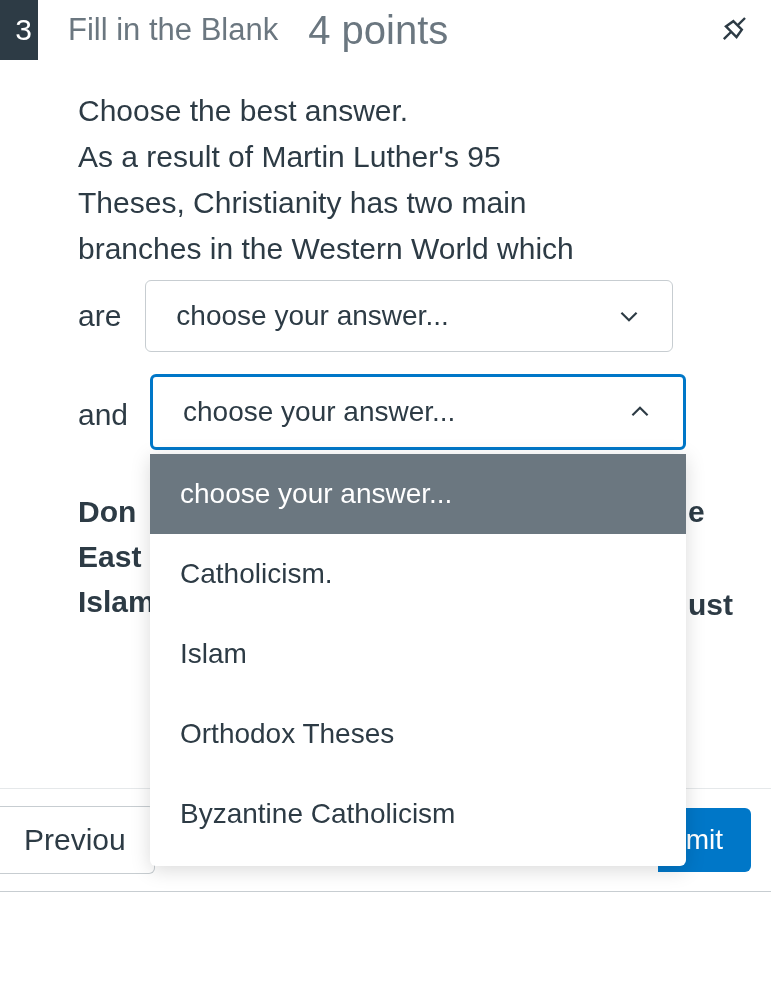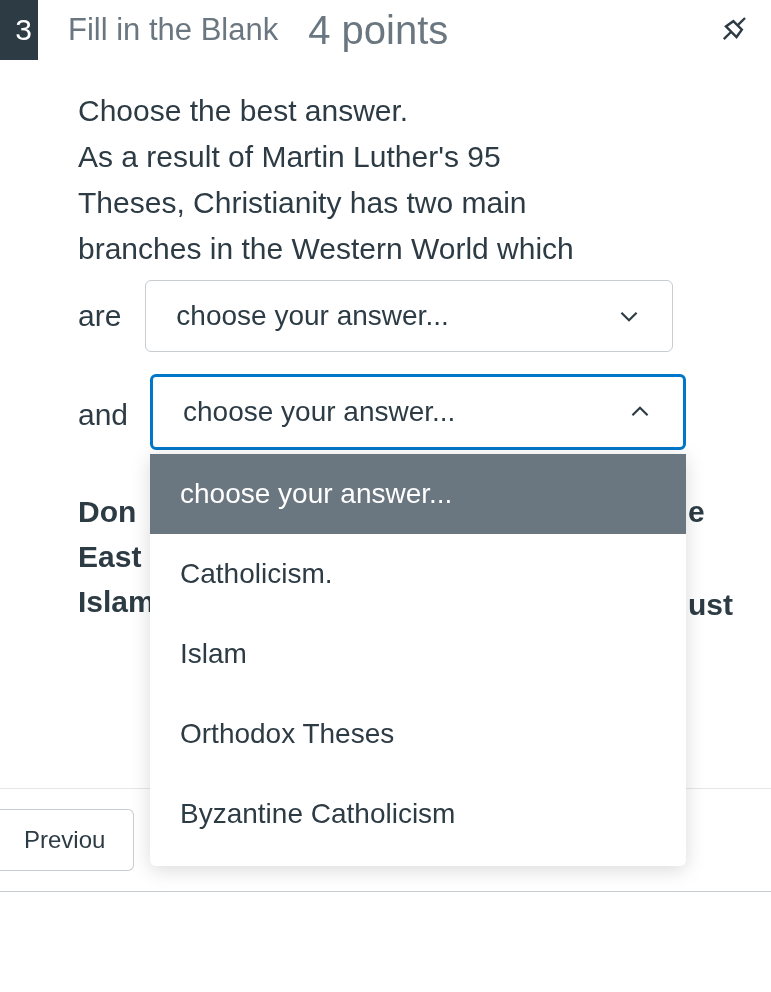--- a/index.html
+++ b/index.html
@@ -105,21 +105,21 @@
       justify-content: space-between;
       align-items: center;
       padding: 20px 20px 20px 0;
       background: #fff;
       height: 104px;
     }
     .btn-prev {
       border: 1px solid #c7cdd1;
       border-left: none;
       background: #fff;
-      font-size: 24px;
+      font-size: 30px;
       color: #2d3b45;
       border-radius: 0 6px 6px 0;
       padding: 16px 28px 16px 24px;
       cursor: pointer;
       text-align: right;
     }
     .btn-submit {
       background: #0077c8;
       color: #fff;
       font-size: 28px;
@@ -212,20 +212,21 @@
 </div>
 
 <div class="bg-text-behind" style="top:495px; left:78px;">Don</div>
 <div class="bg-text-behind" style="top:495px; left:688px;">e</div>
 <div class="bg-text-behind" style="top:540px; left:78px;">East</div>
 <div class="bg-text-behind" style="top:540px; left:688px;margin-top:48px;">ust</div>
 <div class="bg-text-behind" style="top:585px; left:78px;">Islam</div>
 
 <div class="footer">
   <button class="btn-prev">Previou</button>
+  <button class="btn-submit">mit</button>
 </div>
 
 <div class="select-open-container">
   <div class="select-open-header">
     <span>choose your answer...</span>
     <span class="chevron">
       <svg width="26" height="26" viewBox="0 0 24 24" fill="none" stroke="#2d3b45" stroke-width="2">
         <polyline points="5 15 12 8 19 15"></polyline>
       </svg>
     </span>

